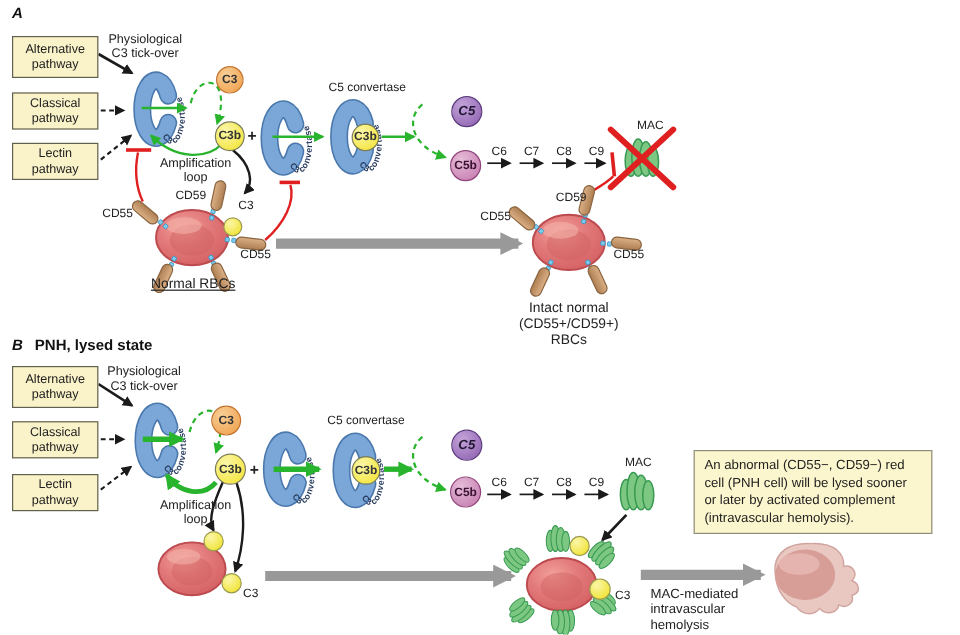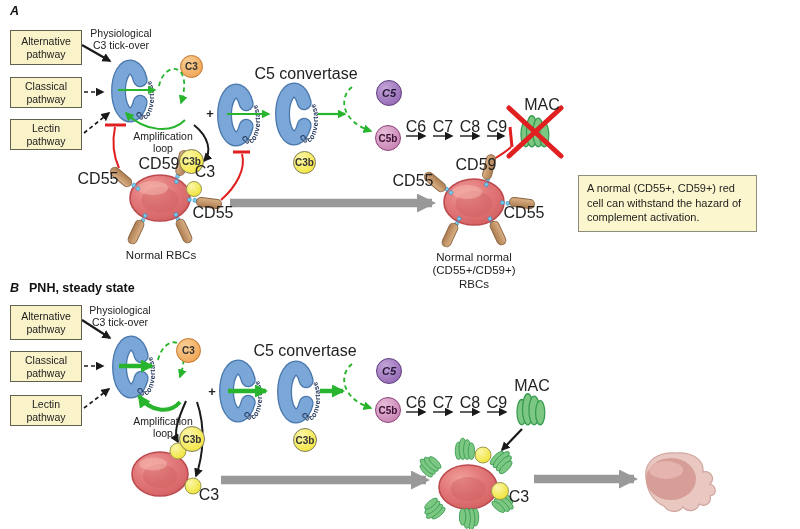--- a/index.html
+++ b/index.html
@@ -1,40 +1,40 @@
 <!DOCTYPE html>
 <html><head>
 <meta charset="utf-8">
 <style>
   html,body { margin:0; padding:0; background:#fff; }
   .stage { position:relative; width:800px; height:529px; background:#ffffff;
            font-family:"Liberation Sans", sans-serif; overflow:hidden; }
   .stage > svg.base { position:absolute; left:0; top:0; }
 
   
-  .lbl { position:absolute; transform:translate(-50%,-50%); font-size:16px; color:#222;
+  .lbl { position:absolute; transform:translate(-50%,-50%); font-size:10px; color:#222;
          white-space:nowrap; text-align:center; line-height:1.16; }
   .lbl.sm { font-size:10.5px; }
   .lbl.it { }
   .lbl.md { font-size:11.5px; }
 
   .hdr { position:absolute; display:flex; gap:10px; font-weight:bold; font-size:12.5px; color:#111; }
   .hdr .letter { font-style:italic; }
 
   .pbox { position:absolute; width:72px; background:#faf3c9; border:1.5px solid #61614f;
           display:flex; align-items:center; justify-content:center; text-align:center;
           font-size:10.5px; line-height:1.18; color:#222; padding:2px; box-sizing:border-box; }
 
   .note { position:absolute; background:#fcf6ce; border:1px solid #8d8d7d; color:#222;
           font-size:11px; line-height:1.32; padding:5px 8px; box-sizing:border-box; }
 
   .circle { position:absolute; border-radius:50%; display:flex; align-items:center;
             justify-content:center; font-weight:bold; color:#333; box-sizing:border-box; }
   .c-c3  { background:radial-gradient(circle at 35% 30%, #f8cf96, #ee9c46); border:1.5px solid #c3722c; }
-  .c-c3b { background:radial-gradient(circle at 35% 30%, #fbf6a8, #f2e22a); border:1.5px solid #7c7c58;margin-top:48px; }
+  .c-c3b { background:radial-gradient(circle at 35% 30%, #fbf6a8, #f2e22a); border:1.5px solid #7c7c58; }
   .c-c5  { background:radial-gradient(circle at 35% 30%, #c3a4d9, #8a5cad); border:1.5px solid #5b3a7d; color:#221733; }
   .c-c5b { background:radial-gradient(circle at 35% 30%, #e6bcd8, #c176ac); border:1.5px solid #8f4179; color:#3a1030; }
   .f10 { font-size:10px; } .f11 { font-size:11px;font-style:italic; }
 
   .plus { position:absolute; transform:translate(-50%,-50%); font-weight:bold; font-size:13px; color:#222; }
 
   
   .cOuter { stroke:#4a78ad; stroke-width:15; fill:none; stroke-linecap:round; }
   .cInner { stroke:#7aa7d8; stroke-width:12.4; fill:none; stroke-linecap:round; }
   .convTxt { font-size:7.3px; fill:#26395c; letter-spacing:0.4px; font-family:"Liberation Sans",sans-serif; font-weight:bold; }
@@ -281,35 +281,34 @@
 <div class="lbl" style="left:416px;top:127px;">C6</div>
 <div class="lbl" style="left:443px;top:127px;">C7</div>
 <div class="lbl" style="left:470px;top:127px;">C8</div>
 <div class="lbl" style="left:497px;top:127px;">C9</div>
 <div class="lbl" style="left:542px;top:105px;">MAC</div>
 
 <div class="lbl" style="left:98px;top:179px;">CD55</div>
 <div class="lbl" style="left:159px;top:164px;">CD59</div>
 <div class="lbl" style="left:205px;top:172px;">C3</div>
 <div class="lbl" style="left:213px;top:213px;">CD55</div>
-<div class="lbl md" style="left:161px;top:256px;">Normal RBCs</div>
+<div class="lbl md" style="left:161px;top:238px;text-decoration:underline;">Normal RBCs</div>
 
 <div class="lbl" style="left:413px;top:181px;">CD55</div>
 <div class="lbl" style="left:476px;top:165px;">CD59</div>
 <div class="lbl" style="left:524px;top:213px;">CD55</div>
 <div class="lbl md" style="left:474px;top:271px;">
-  <div>Normal normal</div>
+  <div>Intact normal</div>
   <div>(CD55+/CD59+)</div>
   <div>RBCs</div>
 </div>
-<div class="note" style="left:578px;top:175px;width:179px;height:57px;">A normal (CD55+, CD59+) red cell can withstand the hazard of complement activation.</div>
 
 <div class="hdr" style="left:10px;top:281px;">
   <span class="letter">B</span>
-  <span>PNH, steady state</span>
+  <span>PNH, lysed state</span>
 </div>
 <div class="pbox" style="left:10px;top:305px;height:35px;">Alternative pathway</div>
 <div class="pbox" style="left:10px;top:351px;height:31px;">Classical pathway</div>
 <div class="pbox" style="left:10px;top:395px;height:31px;">Lectin pathway</div>
 <div class="lbl sm it" style="left:120px;top:316px;">
   <div>Physiological</div>
   <div>C3 tick-over</div>
 </div>
 <div class="lbl" style="left:305px;top:351px;">C5 convertase</div>
 <div class="lbl sm" style="left:163px;top:427px;">
@@ -326,14 +325,20 @@
 
 <div class="lbl" style="left:416px;top:403px;">C6</div>
 <div class="lbl" style="left:443px;top:403px;">C7</div>
 <div class="lbl" style="left:470px;top:403px;">C8</div>
 <div class="lbl" style="left:497px;top:403px;">C9</div>
 <div class="lbl" style="left:532px;top:386px;">MAC</div>
 
 <div class="lbl" style="left:209px;top:495px;">C3</div>
 <div class="lbl" style="left:519px;top:497px;">C3</div>
 
+<div style="position:absolute;left:542px;top:489px;font-size:11px;line-height:1.2;color:#222;">
+  <div>MAC-mediated</div>
+  <div>intravascular</div>
+  <div>hemolysis</div>
+</div>
+<div class="note" style="left:578px;top:375px;width:199px;height:70px;">An abnormal (CD55−, CD59−) red cell (PNH cell) will be lysed sooner or later by activated complement (intravascular hemolysis).</div>
 
 </div>
 
 </body></html>

